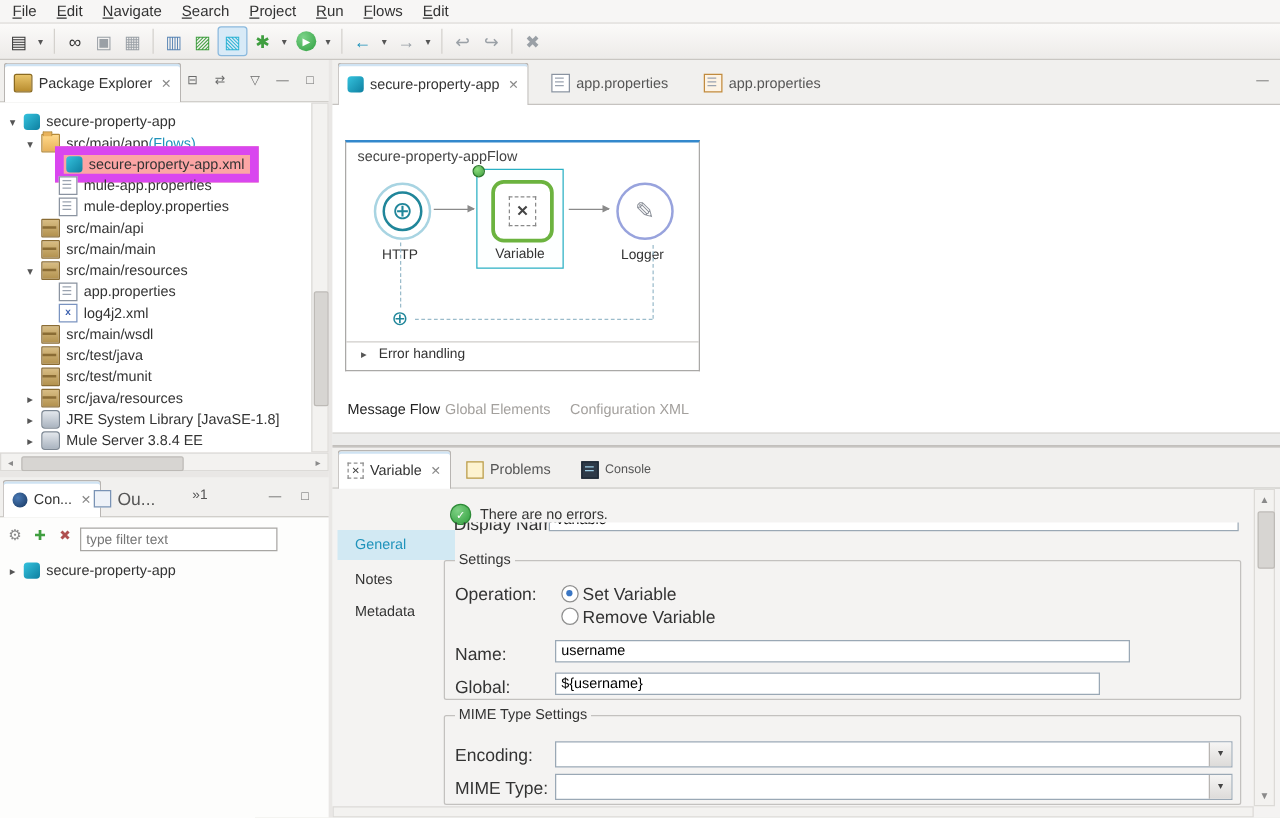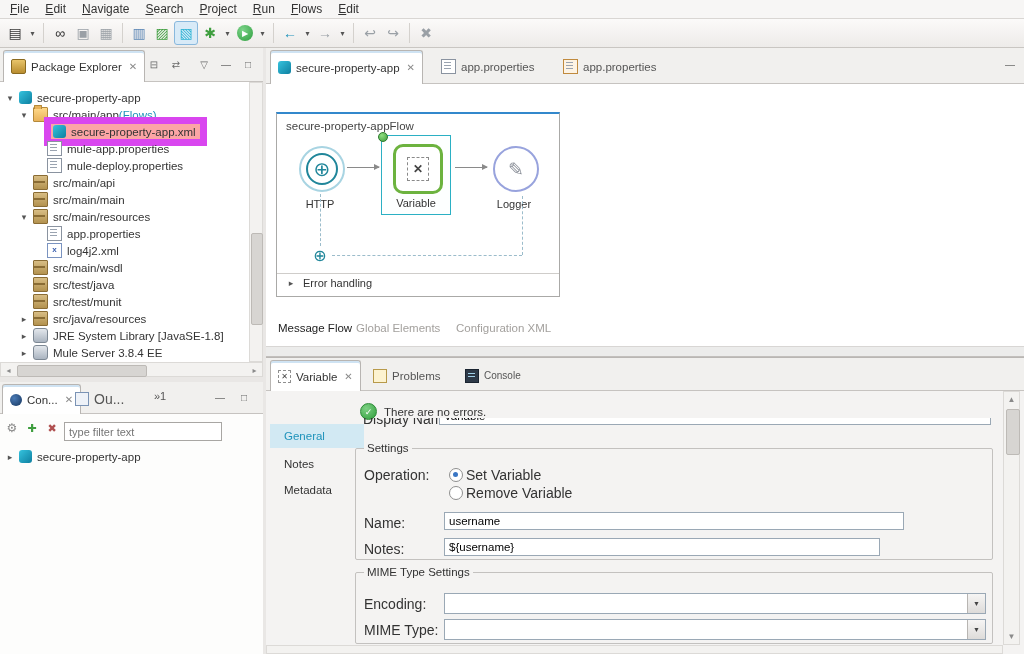--- a/index.html
+++ b/index.html
@@ -414,21 +414,21 @@
 
   <fieldset class="grp" style="left:89px;top:51px;width:636px;height:116px">
     <legend>Settings</legend>
     <span class="flabel" style="left:8px;top:13px">Operation:</span>
     <span class="radio sel" style="left:93px;top:14px"></span>
     <span class="flabel" style="left:110px;top:13px">Set Variable</span>
     <span class="radio" style="left:93px;top:32px"></span>
     <span class="flabel" style="left:110px;top:31px">Remove Variable</span>
     <span class="flabel" style="left:8px;top:61px">Name:</span>
     <input class="tinput" style="left: 88px; top: 58px; width: 460px; height: 18px;" value="username">
-    <span class="flabel" style="left:8px;top:87px">Notes:</span>
+    <span class="flabel" style="left:8px;top:87px">Global:</span>
     <input class="tinput" style="left: 88px; top: 84px; width: 436px; height: 18px;" value="${username}">
   </fieldset>
 
   <fieldset class="grp" style="left:89px;top:175px;width:636px;height:76px">
     <legend>MIME Type Settings</legend>
     <span class="flabel" style="left:8px;top:18px">Encoding:</span>
     <div class="combo" style="left:88px;top:15px;width:540px;height:19px">
       <span class="combo-btn">▼</span>
     </div>
     <span class="flabel" style="left:8px;top:44px">MIME Type:</span>

